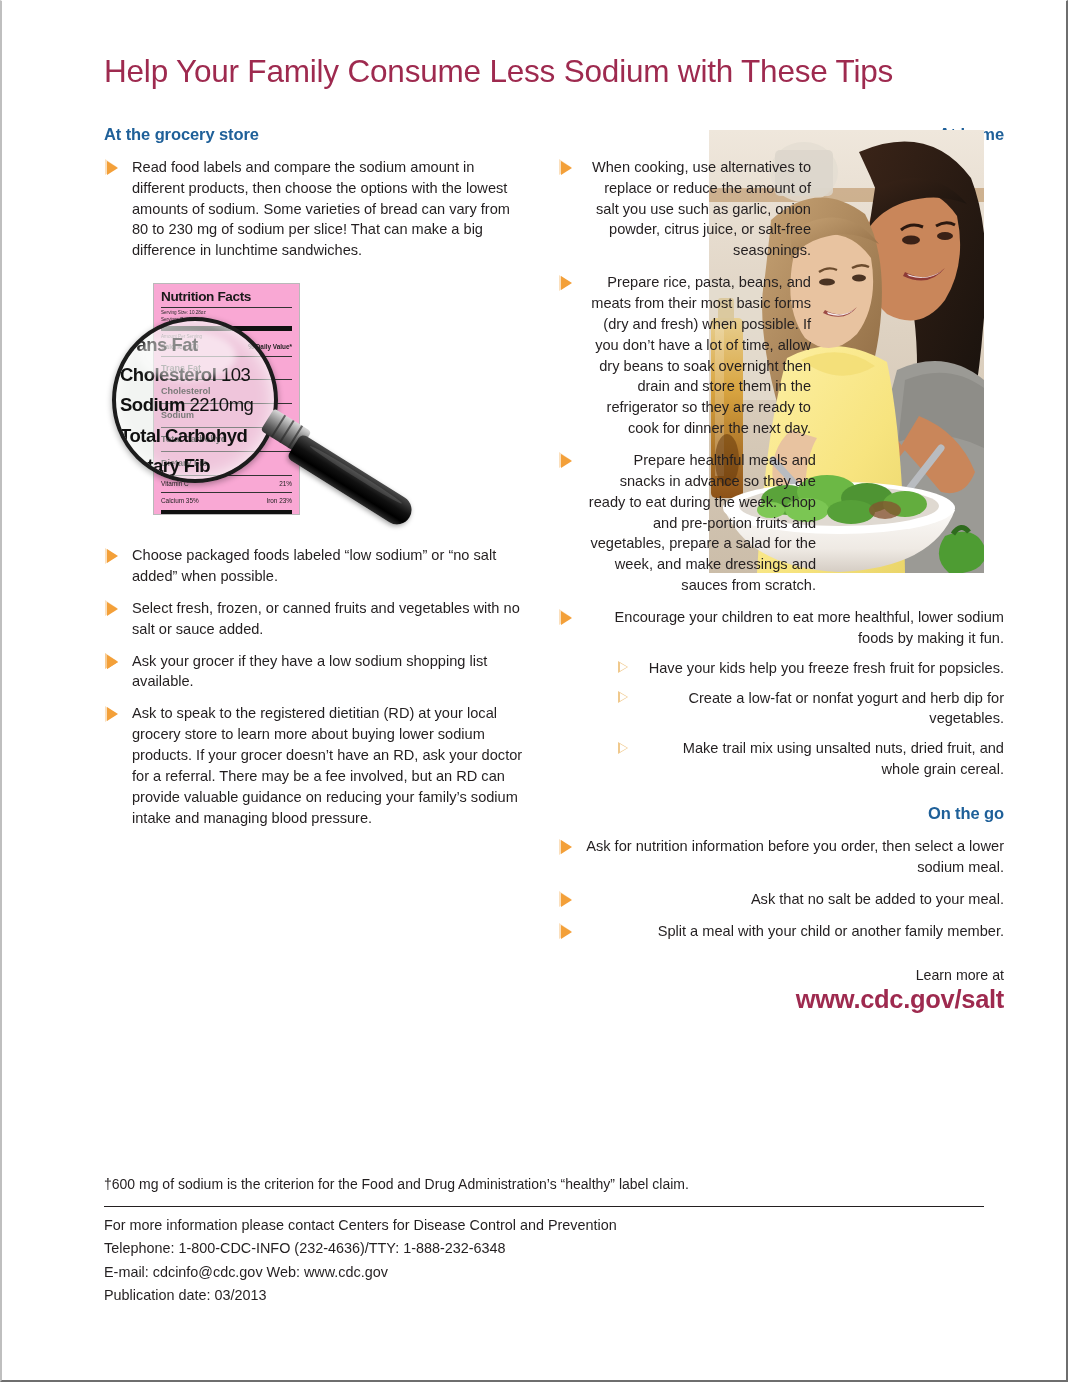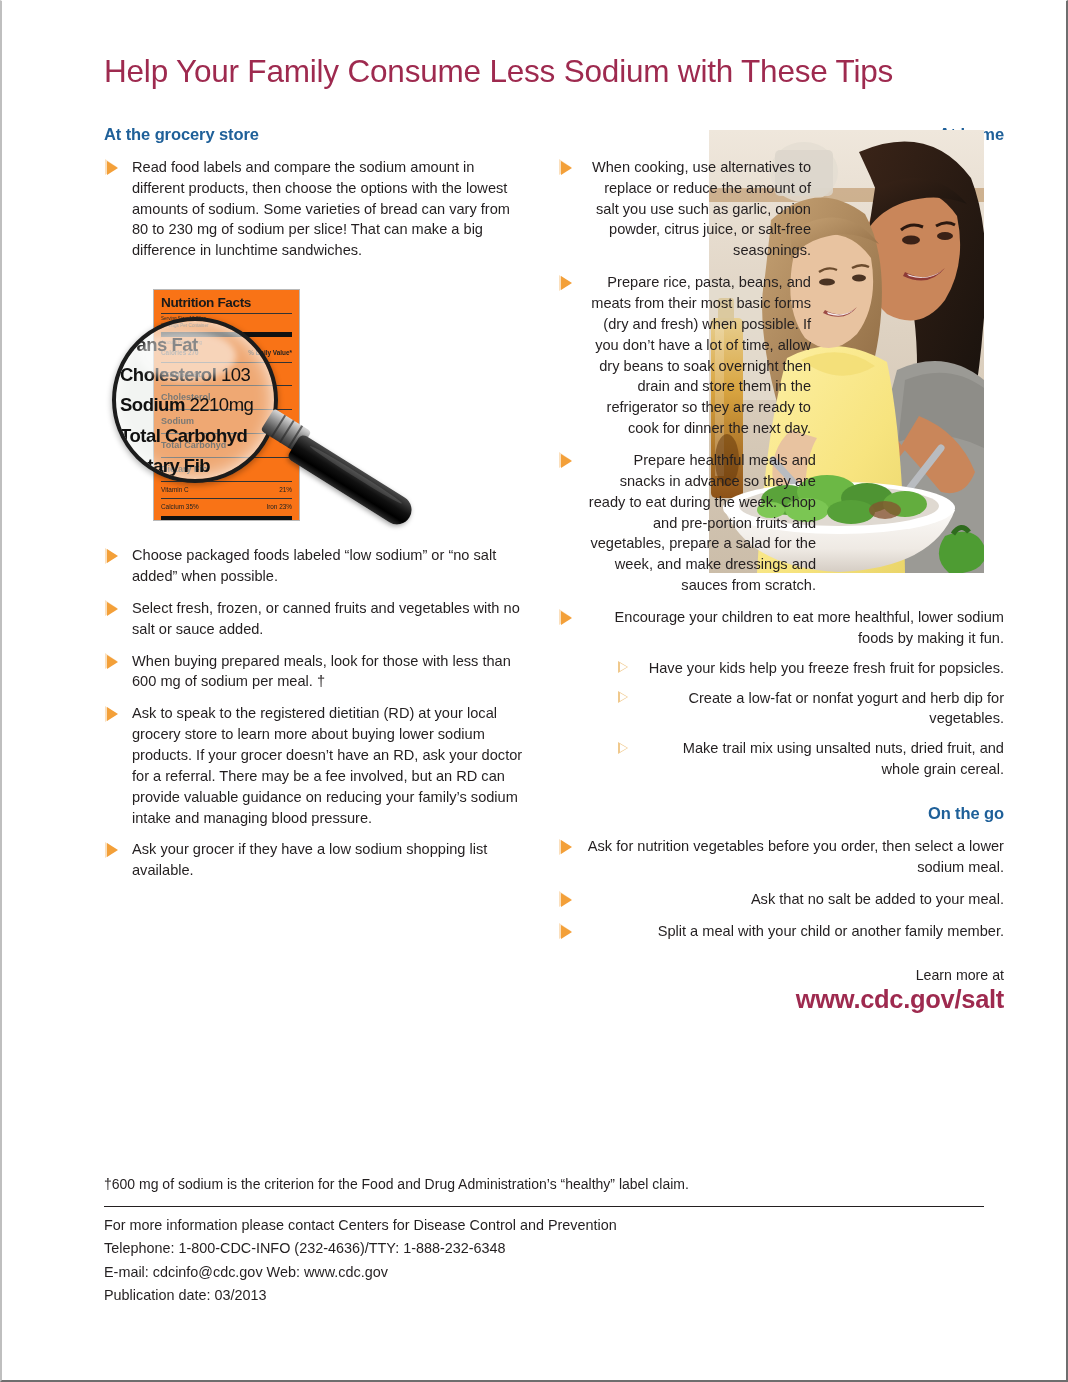--- a/index.html
+++ b/index.html
@@ -142,24 +142,24 @@
 
   
   .figure-wrap {
     position: relative;
     height: 258px;
     margin: 18px 0 8px 0;
   }
   .nf-label {
     position: absolute;
     left: 49px;
-    top: 10px;
+    top: 4px;
     width: 147px;
     height: 232px;
-    background: #f97316;
+    background: #f9a8d4;
     border: 1px solid #b9b9b9;
     box-sizing: border-box;
     padding: 6px 7px;
     font-family: "Liberation Sans", sans-serif;
     color: #1a1a1a;
     overflow: hidden;
   }
   .nf-title {
     font-size: 13.6px;
     font-weight: bold;
@@ -391,23 +391,23 @@
               <span style="left:12px"></span>
               <span style="left:22px"></span>
               <span style="left:32px"></span>
             </div>
           <div class="mag-handle"></div>
         </div>
 
         <ul class="blist">
           <li><span class="tri"></span><span>Choose packaged foods labeled “low sodium” or “no salt added” when possible.</span></li>
           <li><span class="tri"></span><span>Select fresh, frozen, or canned fruits and vegetables with no salt or sauce added.</span></li>
-          <li><span class="tri"></span><span>When buying prepared meals, look for those with less than 600 mg of sodium per meal. †</span></li>
+          <li><span class="tri"></span></li>
+          <li><span class="tri"></span><span>Ask your grocer if they have a low sodium shopping list available.</span></li>
           <li><span class="tri"></span><span>Ask to speak to the registered dietitian (RD) at your local grocery store to learn more about buying lower sodium products. If your grocer doesn’t have an RD, ask your doctor for a referral. There may be a fee involved, but an RD can provide valuable guidance on reducing your family’s sodium intake and managing blood pressure.</span></li>
-          <li><span class="tri"></span><span>Ask your grocer if they have a low sodium shopping list available.</span></li>
         </ul>
 
       </div>
 
       <div class="col-right">
         <h2 class="sec-head">At home</h2>
 
         <div class="photo">
           <svg width="275" height="443" viewBox="0 0 275 443">
             <defs>
@@ -518,21 +518,21 @@
             <ul class="sublist">
               <li><span class="tri-open"></span><span>Have your kids help you freeze fresh fruit for popsicles.</span></li>
               <li><span class="tri-open"></span><span>Create a low-fat or nonfat yogurt and herb dip for vegetables.</span></li>
               <li><span class="tri-open"></span><span>Make trail mix using unsalted nuts, dried fruit, and whole grain cereal.</span></li>
             </ul>
           </li>
         </ul>
 
         <h2 class="sec-head ongo">On the go</h2>
         <ul class="blist">
-          <li><span class="tri"></span><span>Ask for nutrition vegetables before you order, then select a lower sodium meal.</span></li>
+          <li><span class="tri"></span><span>Ask for nutrition information before you order, then select a lower sodium meal.</span></li>
           <li><span class="tri"></span><span>Ask that no salt be added to your meal.</span></li>
           <li><span class="tri"></span><span>Split a meal with your child or another family member.</span></li>
         </ul>
 
         <div class="learn-label">Learn more at</div>
         <div class="learn-url">www.cdc.gov/salt</div>
       </div>
     </div>
   </div>
 

